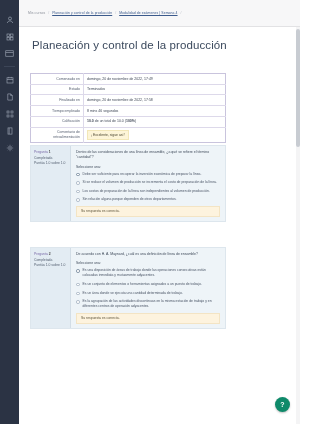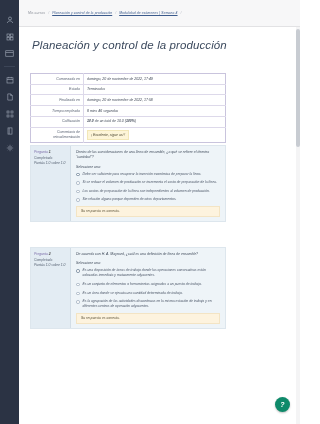--- a/index.html
+++ b/index.html
@@ -9,21 +9,20 @@
     width: 300px; height: 424px;
     overflow: hidden;
     background: #ffffff;
     font-family: "Liberation Sans", sans-serif;
   }
   #app {
     position: relative;
     width: 300px; height: 424px;
     background: #f2f2f2;
     overflow: hidden;
-    font-style: italic;
   }
 
   
   .rail {
     position: absolute; left: 0; top: 0;
     width: 19px; height: 424px;
     background: #2b3344;
     display: flex; flex-direction: column;
     align-items: center;
     padding-top: 14px;

